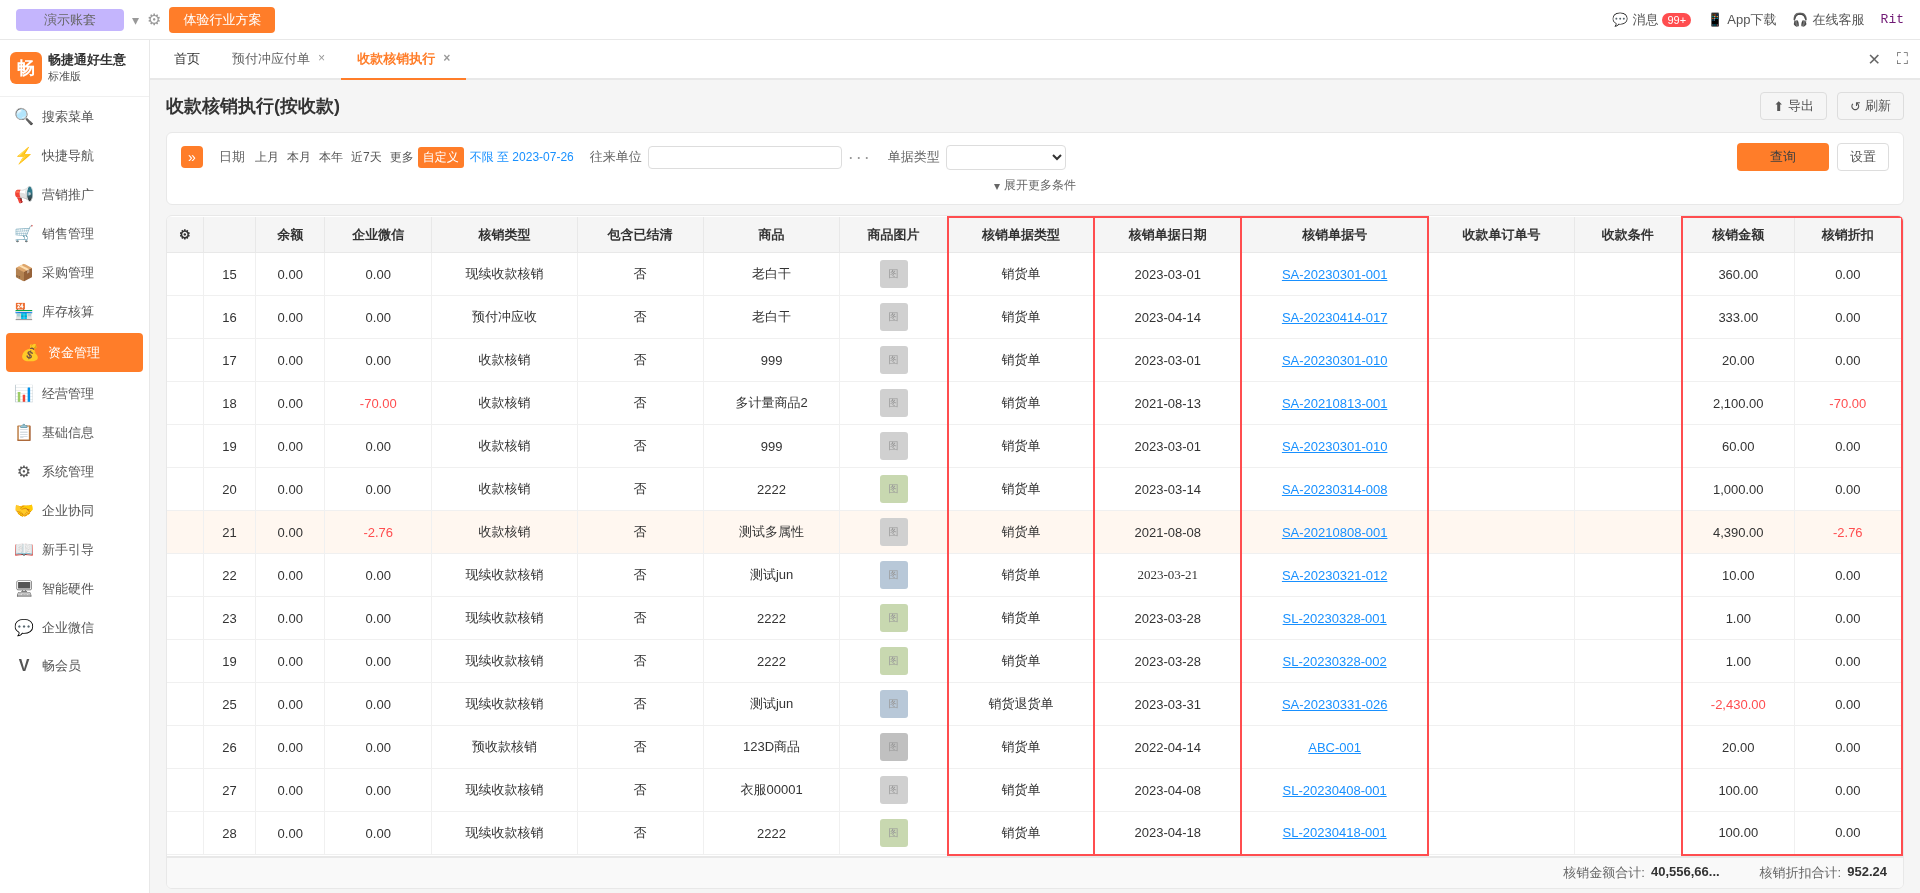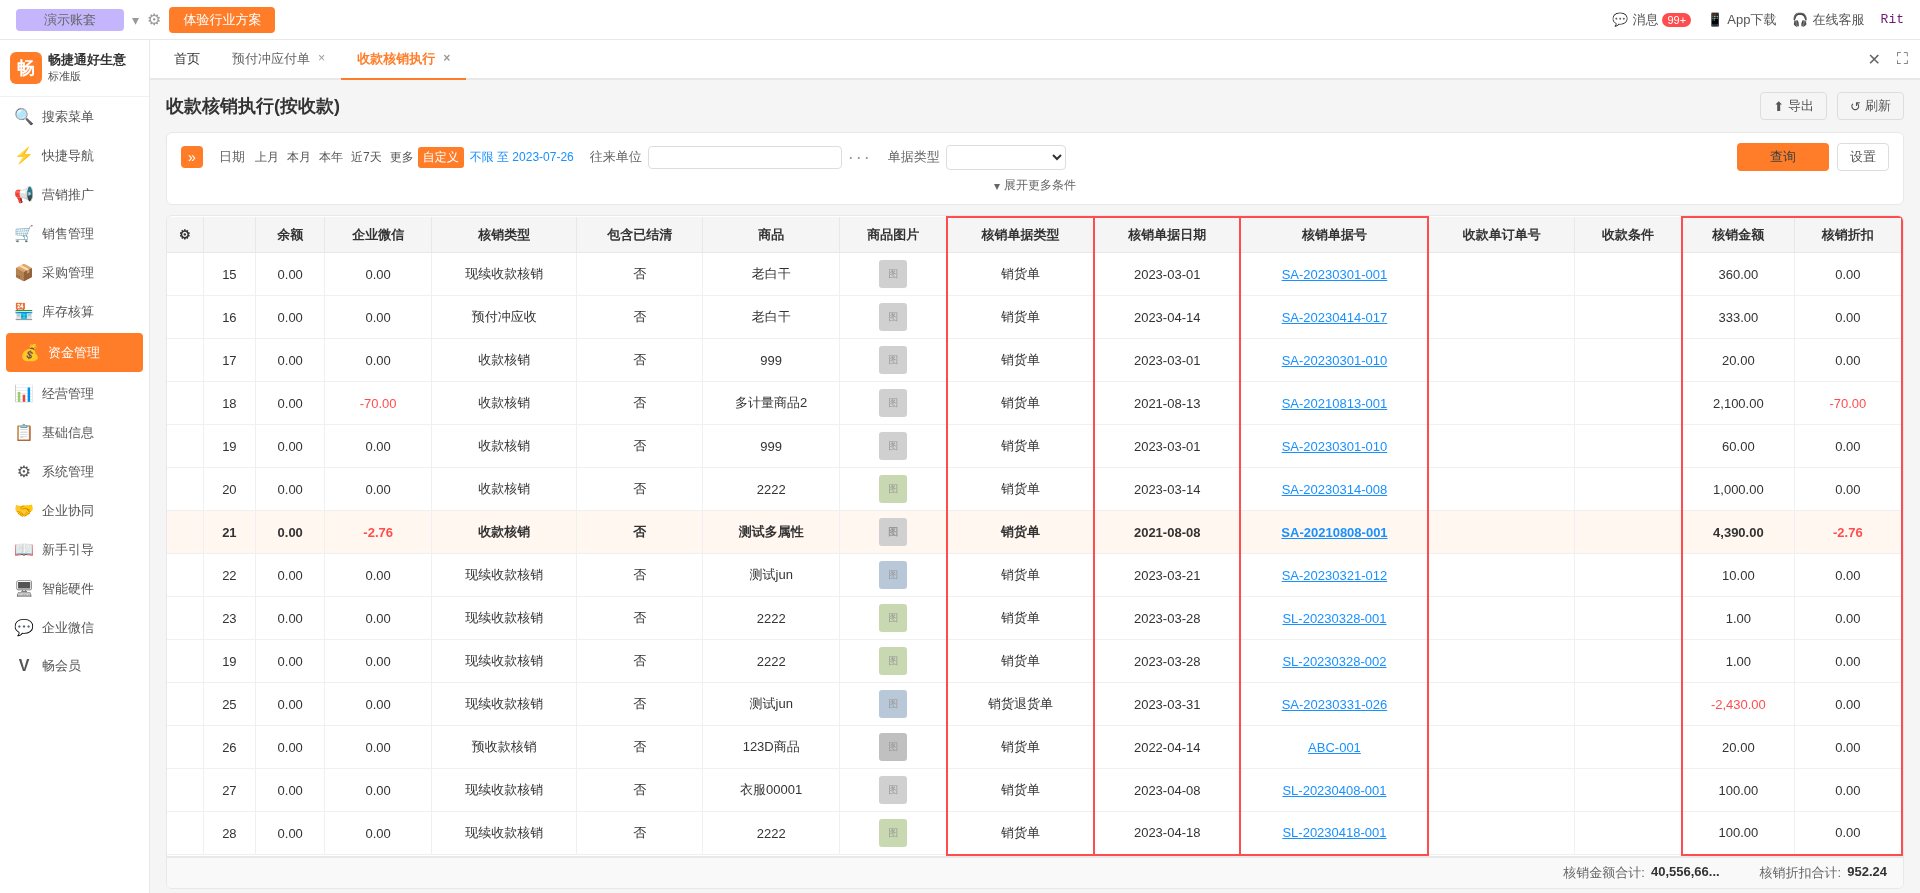--- a/index.html
+++ b/index.html
@@ -316,21 +316,21 @@
       color: #333;
       border-bottom: 1px solid #e8e8e8;
       border-right: 1px solid #e8e8e8;
       white-space: nowrap;
     }
     thead th:last-child { border-right: none; }
     tbody tr {
       border-bottom: 1px solid #f0f0f0;
       transition: background 0.1s;
     }
-    tbody tr.highlighted { background: #fff7f0; font-weight: bold; }
+    tbody tr.highlighted { background: #fff7f0; }
     tbody td {
       padding: 7px 10px;
       text-align: center;
       border-right: 1px solid #f0f0f0;
       white-space: nowrap;
     }
     tbody td:last-child { border-right: none; }
     .link { color: #1890ff; text-decoration: underline; cursor: pointer; }
     .th-settings { width: 36px; }
 
@@ -692,21 +692,21 @@
               <tr>
     <td></td>
     <td>22</td>
     <td>0.00</td>
     <td style="">0.00</td>
     <td>现续收款核销</td>
     <td>否</td>
     <td>测试jun</td>
     <td><span class="img-placeholder" style="background:#b8c8d8;">图</span></td>
     <td style="border-left:2px solid #ff4d4f;border-right:2px solid #ff4d4f;">销货单</td>
-    <td style="border-right:2px solid #ff4d4f;">2023-03-21</td>
+    <td style="border-right:2px solid #ff4d4f;font-family:Liberation Serif, serif;">2023-03-21</td>
     <td style="border-right:2px solid #ff4d4f;"><span class="link">SA-20230321-012</span></td>
     <td></td>
     <td></td>
     <td style="border-left:2px solid #ff4d4f;">10.00</td>
     <td style="border-right:2px solid #ff4d4f;">0.00</td>
   </tr>
               <tr>
     <td></td>
     <td>23</td>
     <td>0.00</td>

